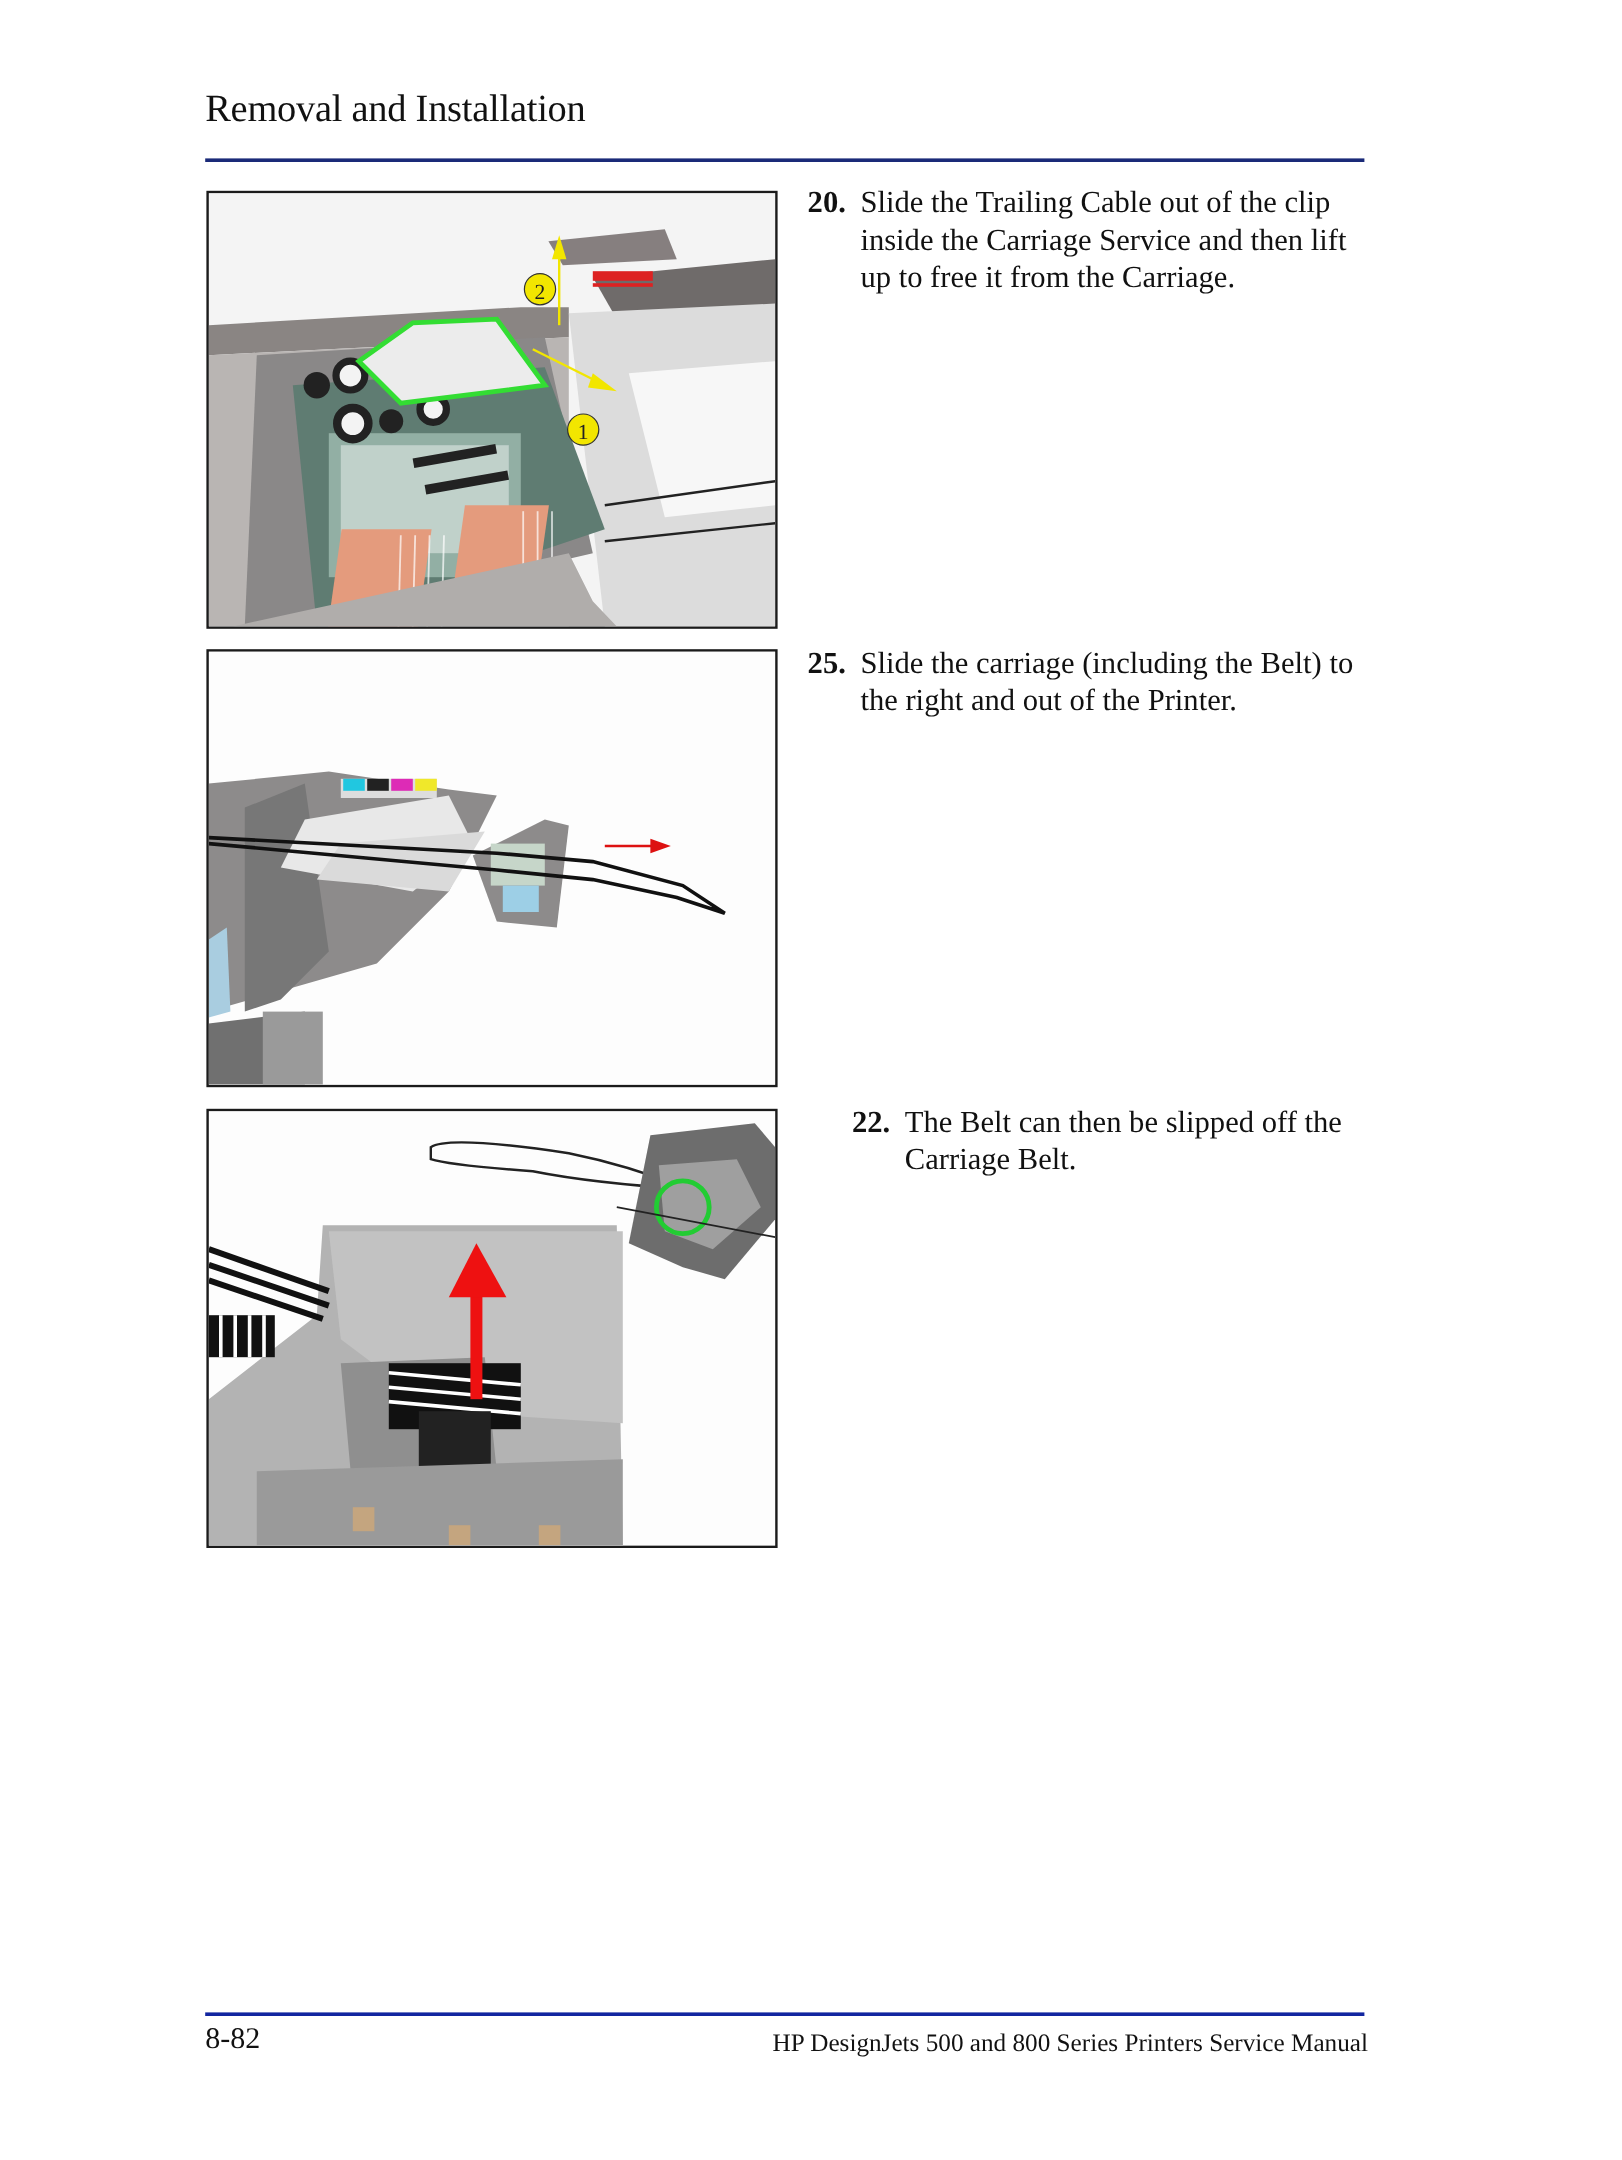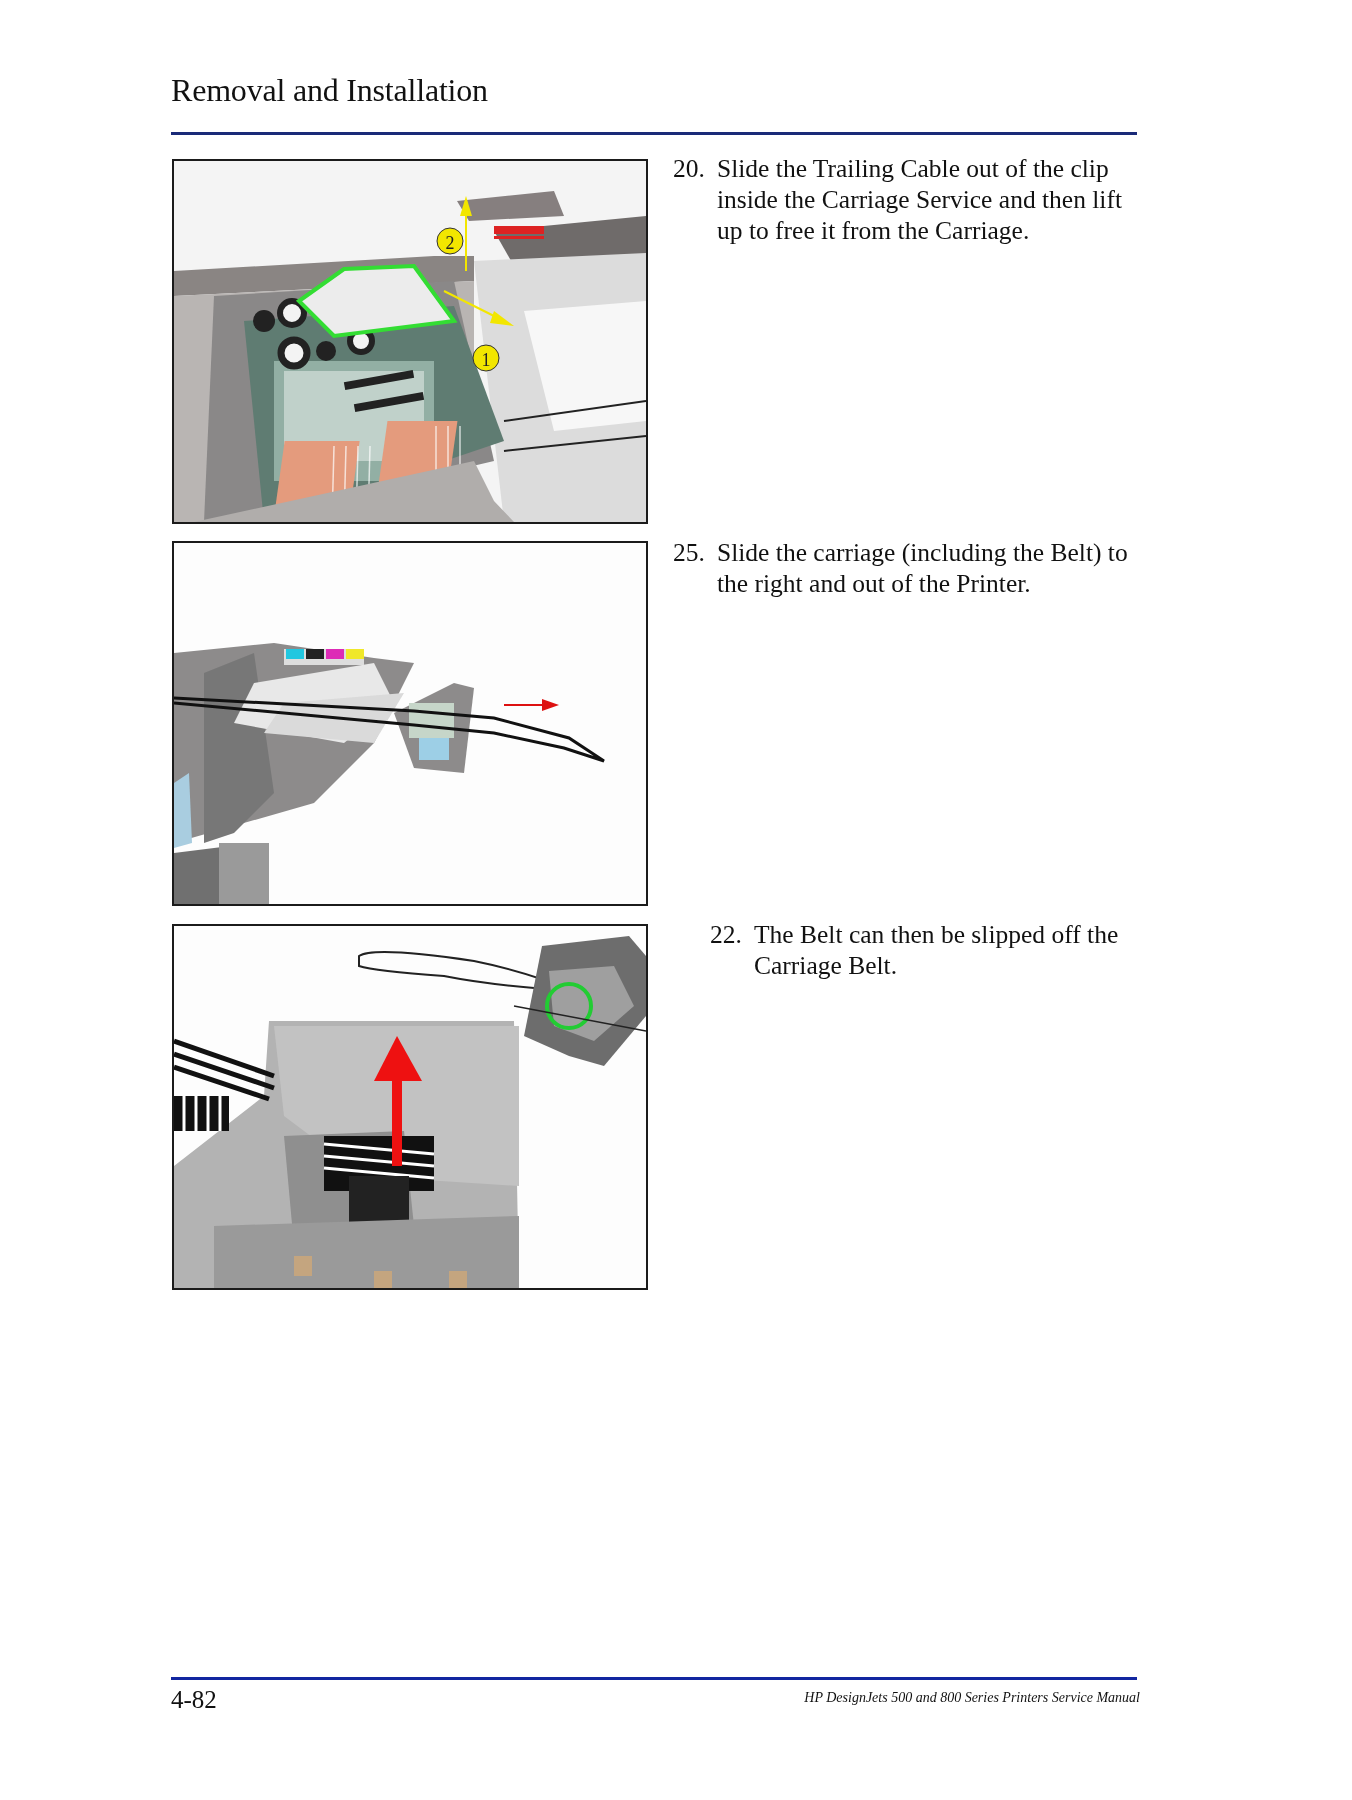--- a/index.html
+++ b/index.html
@@ -3,30 +3,30 @@
 <meta charset="utf-8">
 <style>
   html, body { margin:0; padding:0; background:#ffffff; }
   body { width:1352px; height:1800px; position:relative; overflow:hidden;
          font-family:"Liberation Serif", "DejaVu Serif", serif; color:#111; }
   .header-title { position:absolute; left:171px; top:72px; font-size:32px; letter-spacing:-0.2px; }
   .rule { position:absolute; left:171px; width:966px; height:3px; background:#1a2a78; }
   .rule.top { top:132px; }
   .rule.bottom { top:1677px; background:#1226a0; }
   .footer-page { position:absolute; left:171px; top:1686px; font-size:25px; }
-  .footer-title { position:absolute; right:212px; top:1690px; font-size:14px;font-style:italic; }
+  .footer-title { position:absolute; right:212px; top:1690px; font-size:21px; }
 
   .figure { position:absolute; left:172px; width:472px; border:2px solid #1b1b1b; overflow:hidden; background:#fbfbfb; }
   .fig1 { top:159px; height:361px; }
   .fig2 { top:541px; height:361px; }
   .fig3 { top:924px; height:362px; }
   .figure svg { width:100%; height:100%; display:block; }
 
   .step { position:absolute; left:673px; width:470px; font-size:25.5px; line-height:31px; }
-  .step .num { font-weight:normal; position:absolute; left:0; top:0; }
+  .step .num { font-weight:bold; position:absolute; left:0; top:0; }
   .step .txt { display:block; padding-left:44px; }
   .step1 { top:153px; }
   .step2 { top:537px; }
   .step3 { top:919px;margin-left:37px; }
 </style>
 </head>
 <body>
 
 <div class="header-title">Removal and Installation</div>
 <div class="rule top"></div>
@@ -159,14 +159,14 @@
     <line x1="340" y1="80" x2="472" y2="105" stroke="#222" stroke-width="1.5"></line>
   </svg>
 </div>
 
 <div class="step step3">
   <span class="num">22.</span>
   <span class="txt">The Belt can then be slipped off the Carriage Belt.</span>
 </div>
 
 <div class="rule bottom"></div>
-<div class="footer-page">4-82</div>
+<div class="footer-page">8-82</div>
 <div class="footer-title">HP DesignJets 500 and 800 Series Printers Service Manual</div>
 
 </body></html>

